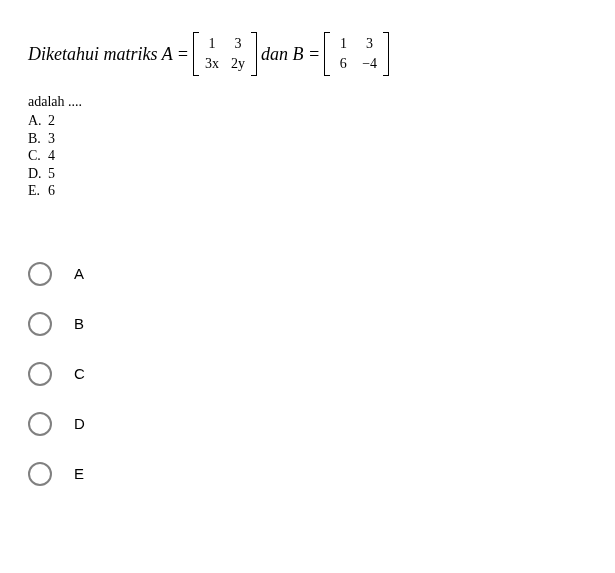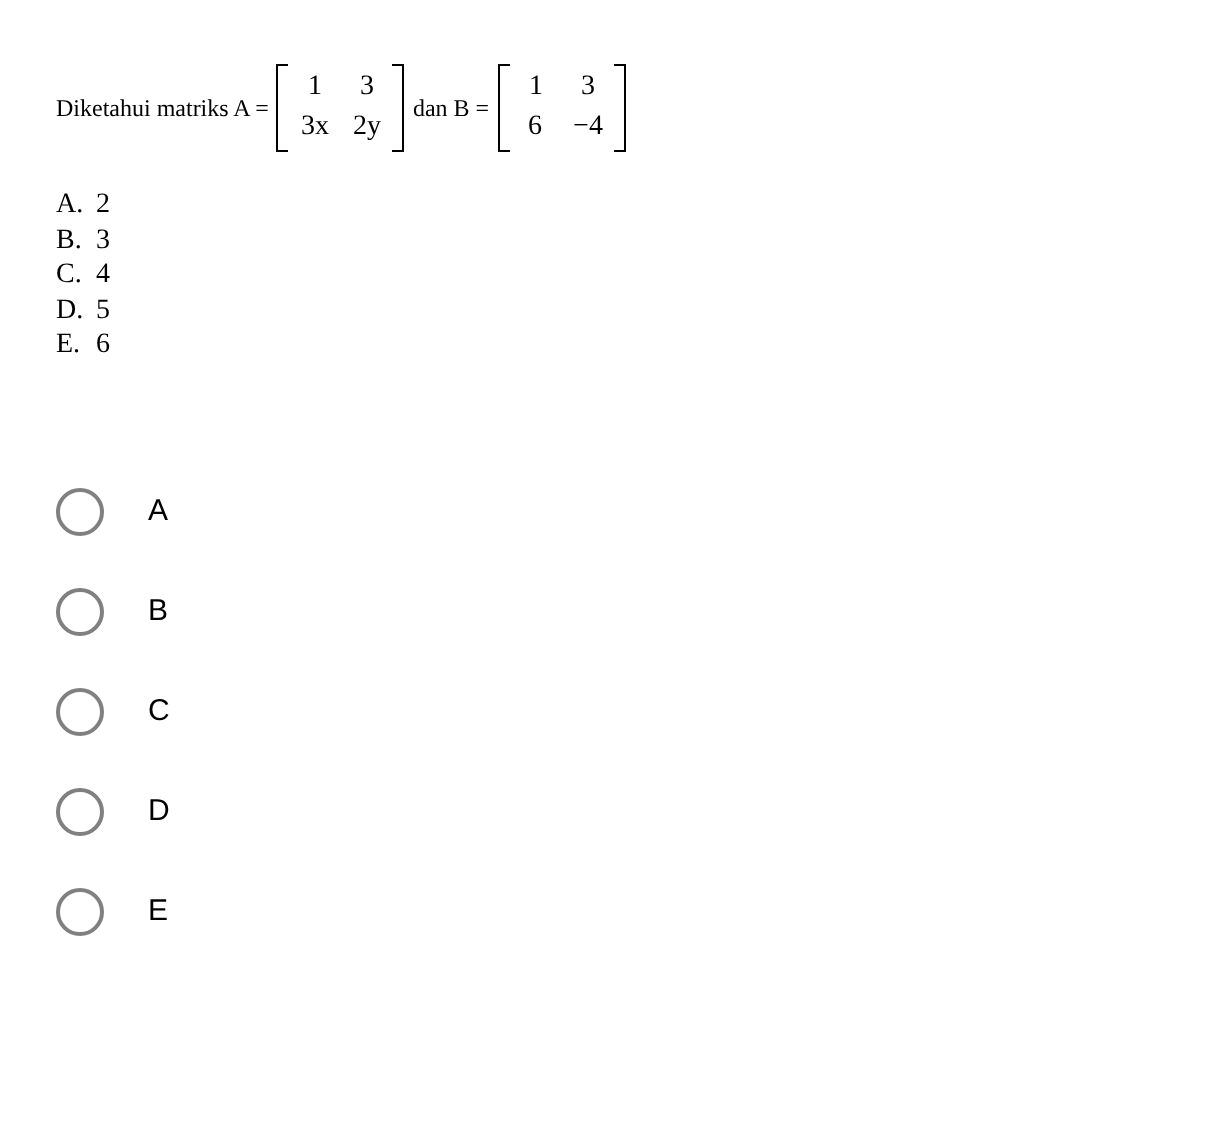--- a/index.html
+++ b/index.html
@@ -20,21 +20,22 @@
       padding: 32px 0 0 28px;
     }
     .question-text {
       display: flex;
       align-items: center;
       flex-wrap: nowrap;
       white-space: nowrap;
       margin-bottom: 18px;
     }
     .txt {
-      font-size: 12px;
+      font-size: 18px;
+      font-style: italic;
     }
     .matrix {
       display: inline-flex;
       align-items: center;
       margin: 0 4px;
       vertical-align: middle;
     }
     .bracket {
       width: 8px;
       height: 44px;
@@ -188,20 +189,21 @@
           <span class="matrix-cell">−4</span>
         </span>
       </span>
       <span class="bracket bracket-right">
           <span class="bottom-tick"></span>
         </span>
     </span>
 
   </div>
 
+  <div class="adalah">adalah ....</div>
 
   <div class="choice-list">
     <div class="choice-item">
       <span class="choice-letter">A.</span>
       <span>2</span>
     </div>
     <div class="choice-item">
       <span class="choice-letter">B.</span>
       <span>3</span>
     </div>

